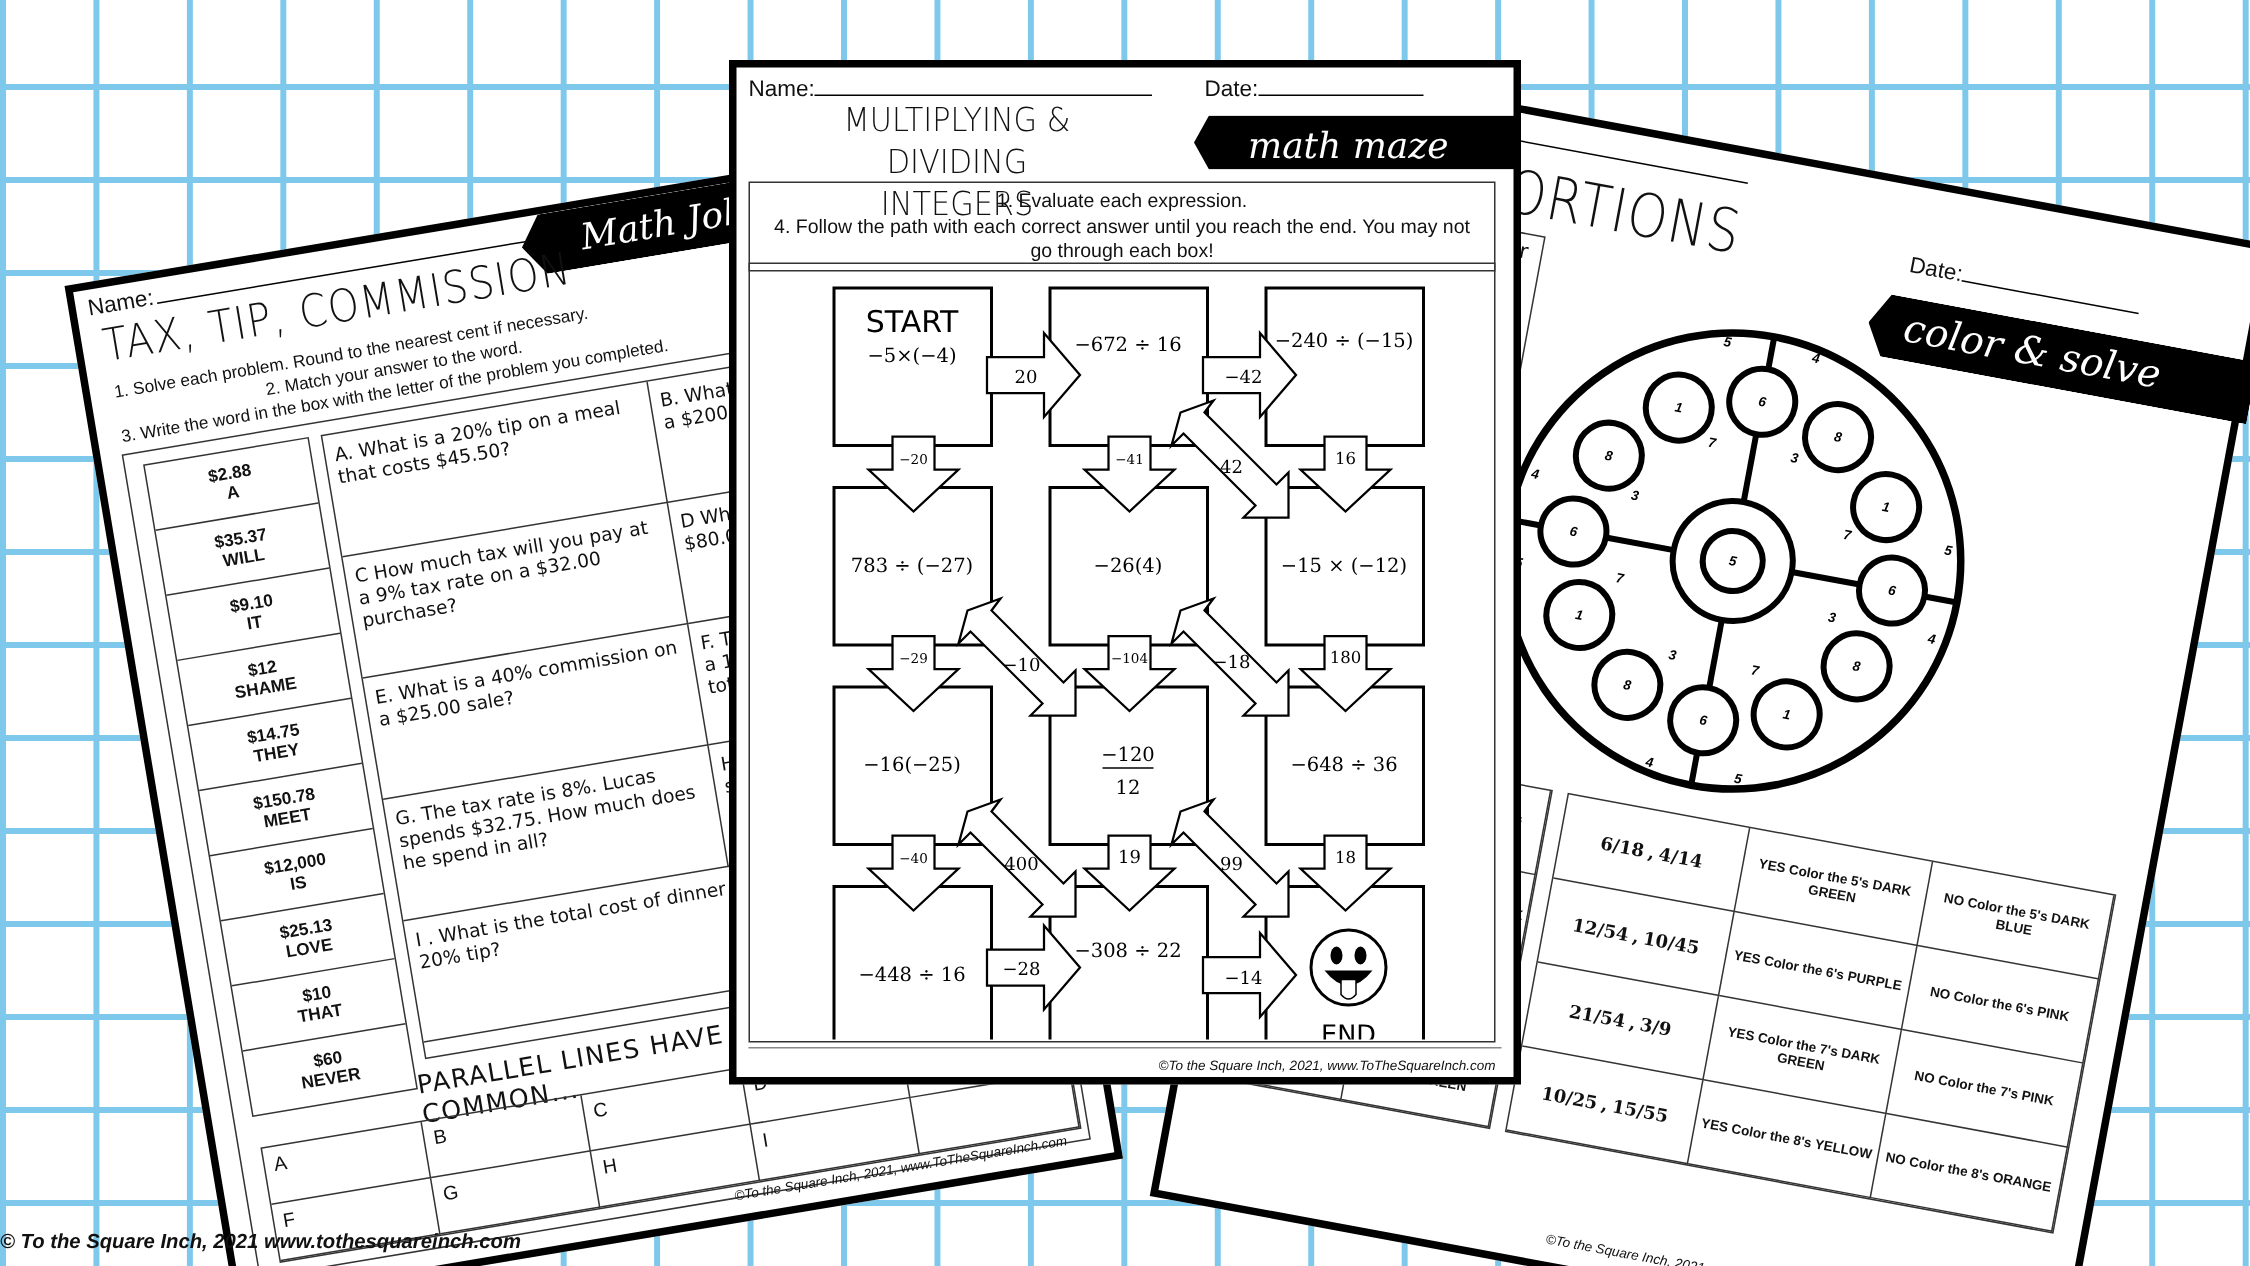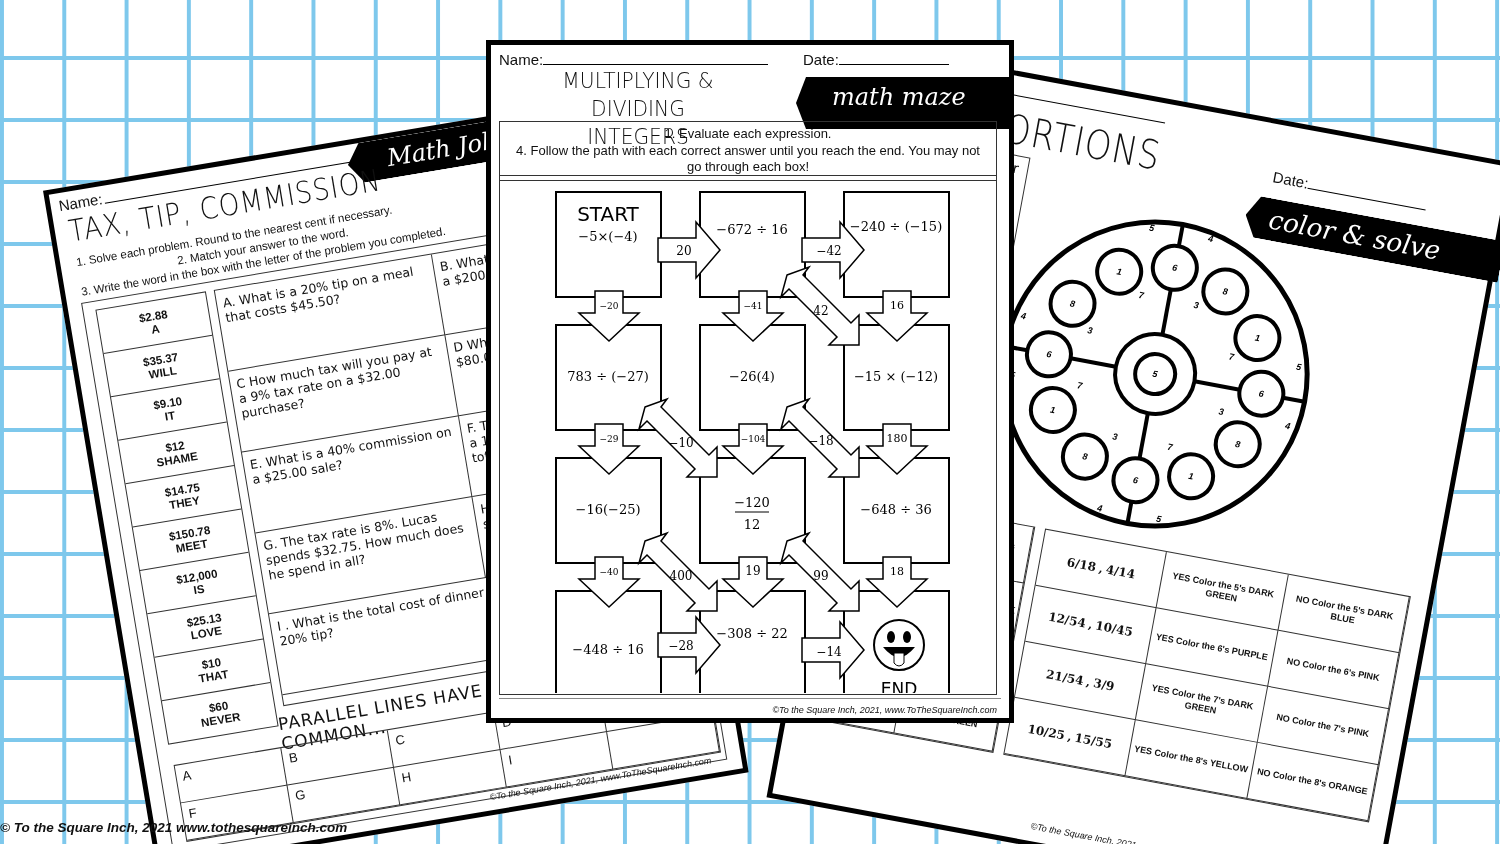--- a/index.html
+++ b/index.html
@@ -50,21 +50,21 @@
   .ctable div{border-right:1px solid #333;border-bottom:1px solid #333;height:56px;display:flex;flex-direction:column;align-items:center;justify-content:center;font-size:9px;font-weight:bold;text-align:center;line-height:11px;}
   .ctable .ratio{font-family:"DejaVu Serif",serif;font-size:12px;font-weight:bold;flex-direction:row;gap:3px;}
   .right .copy{position:absolute;left:260px;bottom:10px;font-size:9px;font-style:italic;}
   
   .mid{left:486px;top:40px;width:528px;height:683px;}
   .mid .name{position:absolute;left:8px;top:6px;font-size:15px;}
   .mid .name span.ln{display:inline-block;width:225px;border-bottom:1px solid #000;}
   .mid .date{position:absolute;left:312px;top:6px;font-size:15px;}
   .mid .date span.ln{display:inline-block;width:110px;border-bottom:1px solid #000;}
   .mid .title{position:absolute;left:22px;top:22px;width:250px;text-align:center;font-size:22px;line-height:28px;font-family:"DejaVu Sans",sans-serif;font-weight:300;transform:scaleX(0.92);}
-  .mid .banner{left:305px;top:32px;width:218px;height:52px;font-size:24px;line-height:40px;padding-left:36px;box-sizing:border-box;clip-path:polygon(10px 0,100% 0,100% 100%,10px 100%,0 50%);}
+  .mid .banner{left:305px;top:32px;width:218px;height:36px;font-size:24px;line-height:40px;padding-left:36px;box-sizing:border-box;clip-path:polygon(10px 0,100% 0,100% 100%,10px 100%,0 50%);}
   .mid .instr{position:absolute;left:8px;top:76px;width:496px;height:54px;border:1px solid #333;text-align:center;font-size:13px;line-height:16.5px;padding-top:4px;}
   .mid .mazeframe{position:absolute;left:8px;top:130px;width:496px;height:518px;border:1px solid #333;}
   .mid .maze{position:absolute;left:8px;top:130px;width:496px;height:518px;}
   .mid .copy{position:absolute;right:12px;top:660px;font-size:9px;font-style:italic;}
   .mid .bottomrule{position:absolute;left:8px;right:8px;top:653px;border-top:1px solid #888;}
   .credit{position:absolute;left:0;right:0;top:820px;font-weight:bold;font-style:italic;font-size:13.5px;}
 </style>
 </head>
 <body>
 

